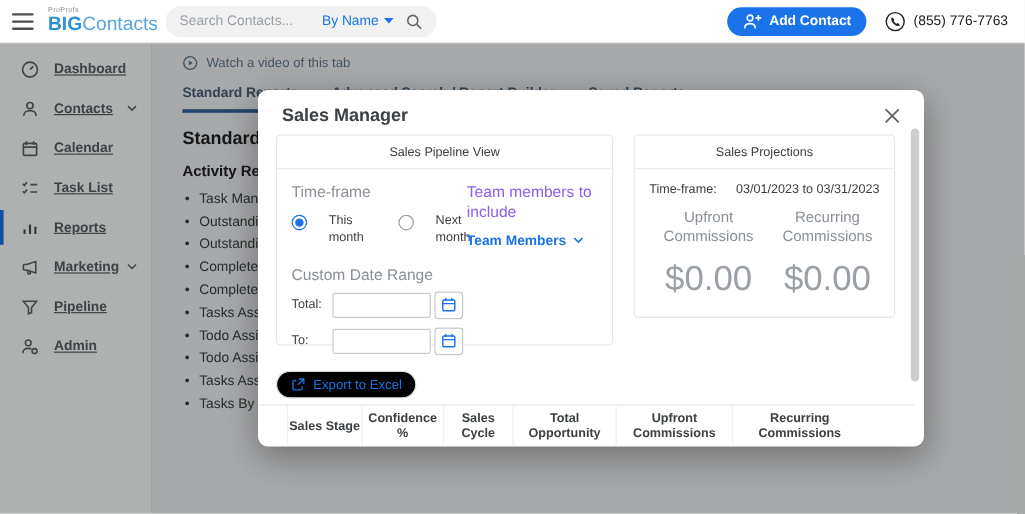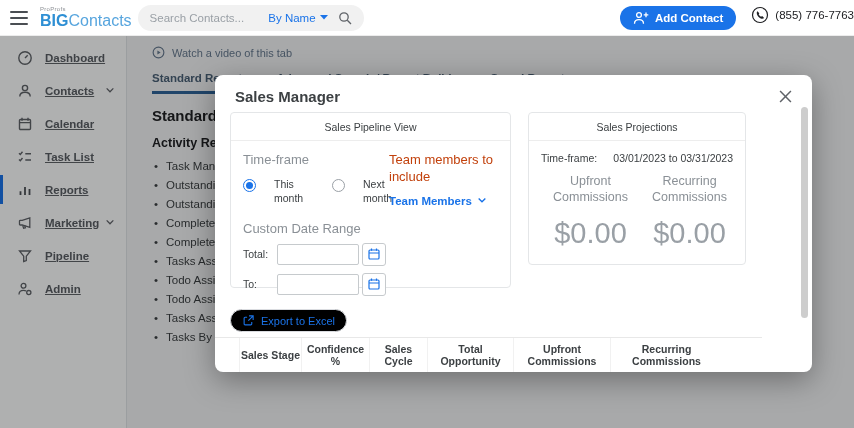--- a/index.html
+++ b/index.html
@@ -19,21 +19,21 @@
   .logo .tiny { font-size:6px; color:#8d9196; margin-bottom:1px; letter-spacing:.3px; }
   .logo .big  { font-size:16px; font-weight:700; color:#2e8fd4; }
   .logo .rest { font-size:16px; font-weight:400; color:#57a5de; }
   .search { width:226px; height:26px; background:#f1f1f1; border-radius:13px;
     display:flex; align-items:center; padding:0 12px; }
   .search input { border:none; background:transparent; flex:1; min-width:0;
     font-size:11.5px; color:#3c4043; outline:none; font-family:inherit; }
   .search input::placeholder { color:#9aa0a6; }
   .byname { display:flex; align-items:center; gap:4px; color:#1a73e8; font-size:11.5px;
     margin:0 10px 0 6px; cursor:pointer; white-space:nowrap; }
-  .hdr-right { margin-left:auto; display:flex; align-items:flex-start; gap:15px; }
+  .hdr-right { margin-left:auto; display:flex; align-items:center; gap:15px; padding-right:14px; }
   .add-btn { background:#1a73e8; color:#fff; height:24px; border:none; border-radius:12px;
     padding:0 13px; font-size:11.5px; font-weight:700; display:flex; align-items:center; gap:6px;
     cursor:pointer; font-family:inherit; }
   .phone { display:flex; align-items:center; gap:6px; font-size:11.5px; color:#202124; }
 
   
   .page { position:absolute; top:36px; left:0; width:854px; height:392px; display:flex; }
   .sidebar { width:127px; background:#fbfcfd; border-right:1px solid #dfe2e6; padding-top:5px; }
   .side-item { height:33px; display:flex; align-items:center; padding-left:17px;
     position:relative; color:#5f6368; cursor:pointer;text-decoration:underline; }
@@ -50,21 +50,21 @@
   .heading { margin-top:13px; font-size:15px; font-weight:700; color:#202124; }
   .subheading { margin-top:12px; font-size:12.5px; font-weight:700; color:#202124; }
   .reports { margin-top:7px; list-style:none; }
   .reports li { font-size:11.5px; color:#3c4043; line-height:19px; padding-left:14px;
     position:relative; cursor:pointer; white-space:nowrap; }
   .reports li::before { content:"\2022"; position:absolute; left:2px; color:#3c4043; }
 
   
   .overlay { position:absolute; top:36px; left:0; width:854px; height:392px;
     background:rgba(0,0,0,0.30); z-index:5; }
-  .modal { position:absolute; left:215px; top:75px; width:597px; height:297px; background:#fff;
+  .modal { position:absolute; left:215px; top:75px; width:555px; height:297px; background:#fff;
     border-radius:8px; z-index:10; box-shadow:0 8px 30px rgba(0,0,0,0.35); overflow:hidden; }
   .m-head { display:flex; align-items:center; padding:13px 18px 8px 20px; }
   .m-title { font-size:15px; font-weight:700; color:#3c4043; }
   .m-close { margin-left:auto; cursor:pointer; padding:2px; }
 
   .panel { position:absolute; border:1px solid #e4e6e8; border-radius:4px; background:#fff; }
   .p-left  { left:15px;  top:37px; width:281px; height:176px; }
   .p-right { left:313px; top:37px; width:218px; height:153px; }
   .p-title { text-align:center; font-size:10.5px; color:#3c4043; padding:8px 0 7px;
     border-bottom:1px solid #ededed; }
@@ -73,21 +73,21 @@
   .col-tf { width:140px; }
   .muted-lbl { font-size:13px; color:#8a9096; }
   .radios { display:flex; margin-top:11px; gap:22px; }
   .radio-opt { display:flex; gap:18px; cursor:pointer; }
   .radio { width:13px; height:13px; border:1px solid #9aa0a6; border-radius:50%; flex:none;
     margin-top:1px; position:relative; background:#fff; }
   .radio.sel { border:1.5px solid #1a73e8; }
   .radio.sel::after { content:""; position:absolute; inset:2px; background:#1a73e8; border-radius:50%; }
   .radio-lbl { font-size:10.5px; color:#3c4043; width:36px; line-height:1.3; }
   .col-team { flex:1; padding-left:6px; }
-  .team-label { font-size:13px; color:#c2410c; line-height:1.3; }
+  .team-label { font-size:13px; color:#8b5cf6; line-height:1.3; }
   .team-link { margin-top:9px; color:#1a73e8; font-size:11.5px; font-weight:700;
     display:flex; align-items:center; gap:5px; cursor:pointer; }
   .cdr { margin-top:14px; }
   .date-row { display:flex; align-items:center; margin-top:7px; }
   .date-lbl { width:34px; font-size:10.5px; color:#3c4043; }
   .date-input { width:82px; height:21px; border:1px solid #c6cacd; border-radius:2px;
     font-size:11px; padding:0 5px; outline:none; font-family:inherit; color:#3c4043; }
   .cal-btn { width:24px; height:23px; border:1px solid #c6cacd; border-radius:3px; margin-left:3px;
     display:flex; align-items:center; justify-content:center; background:#fff; cursor:pointer; }
 

